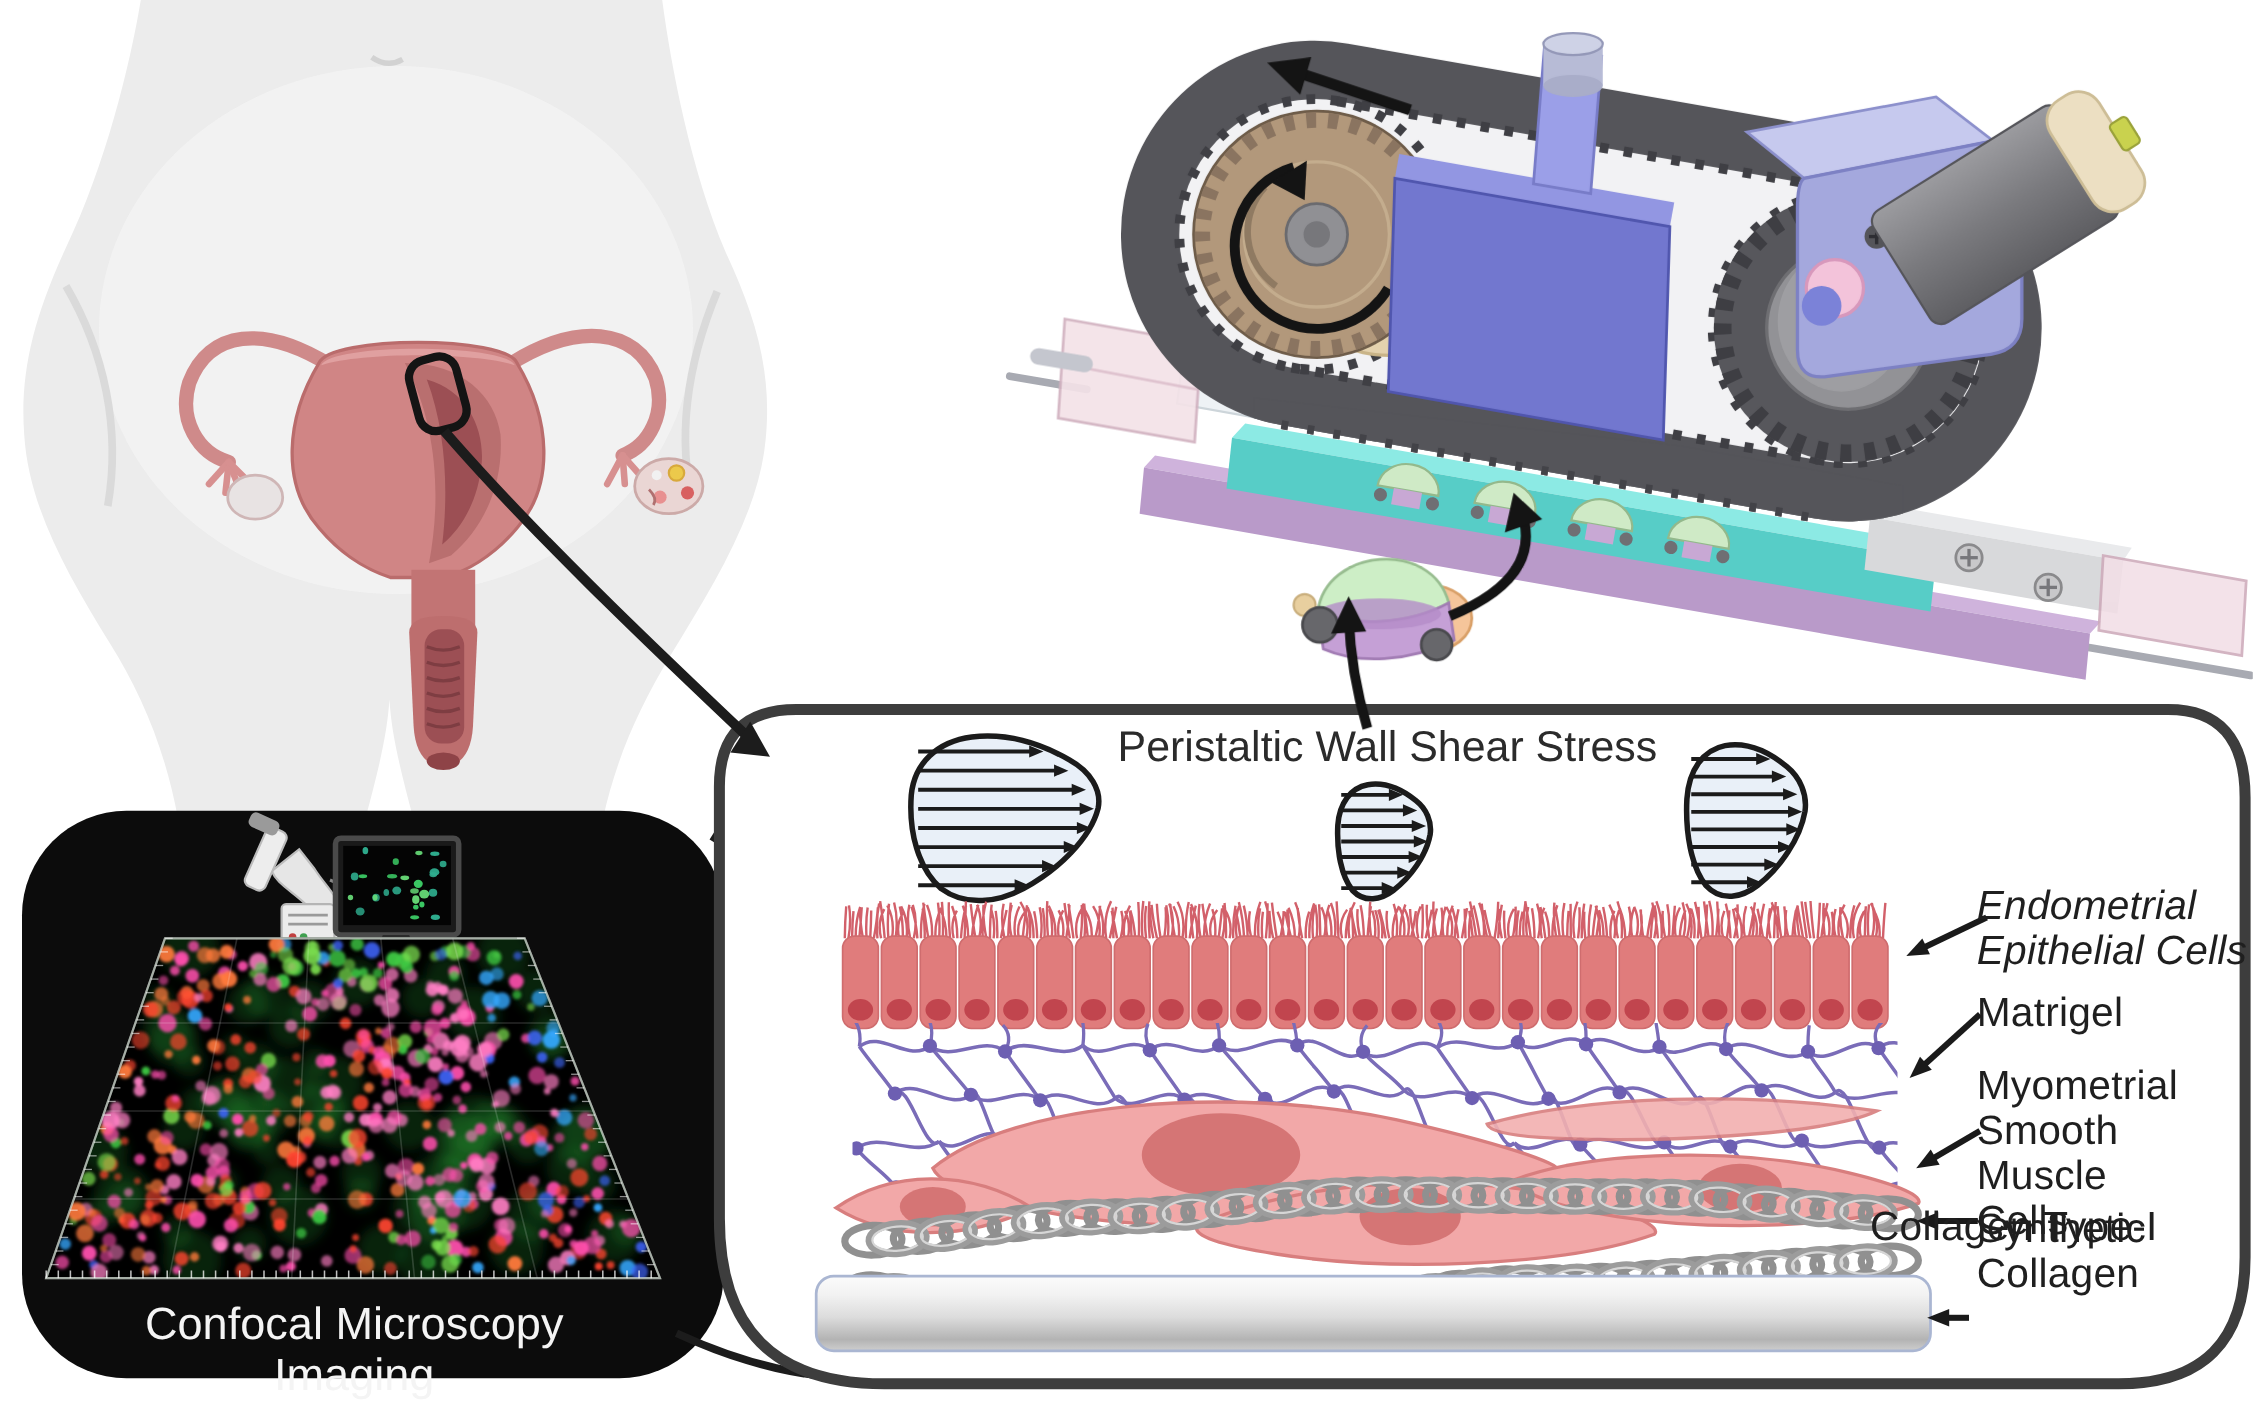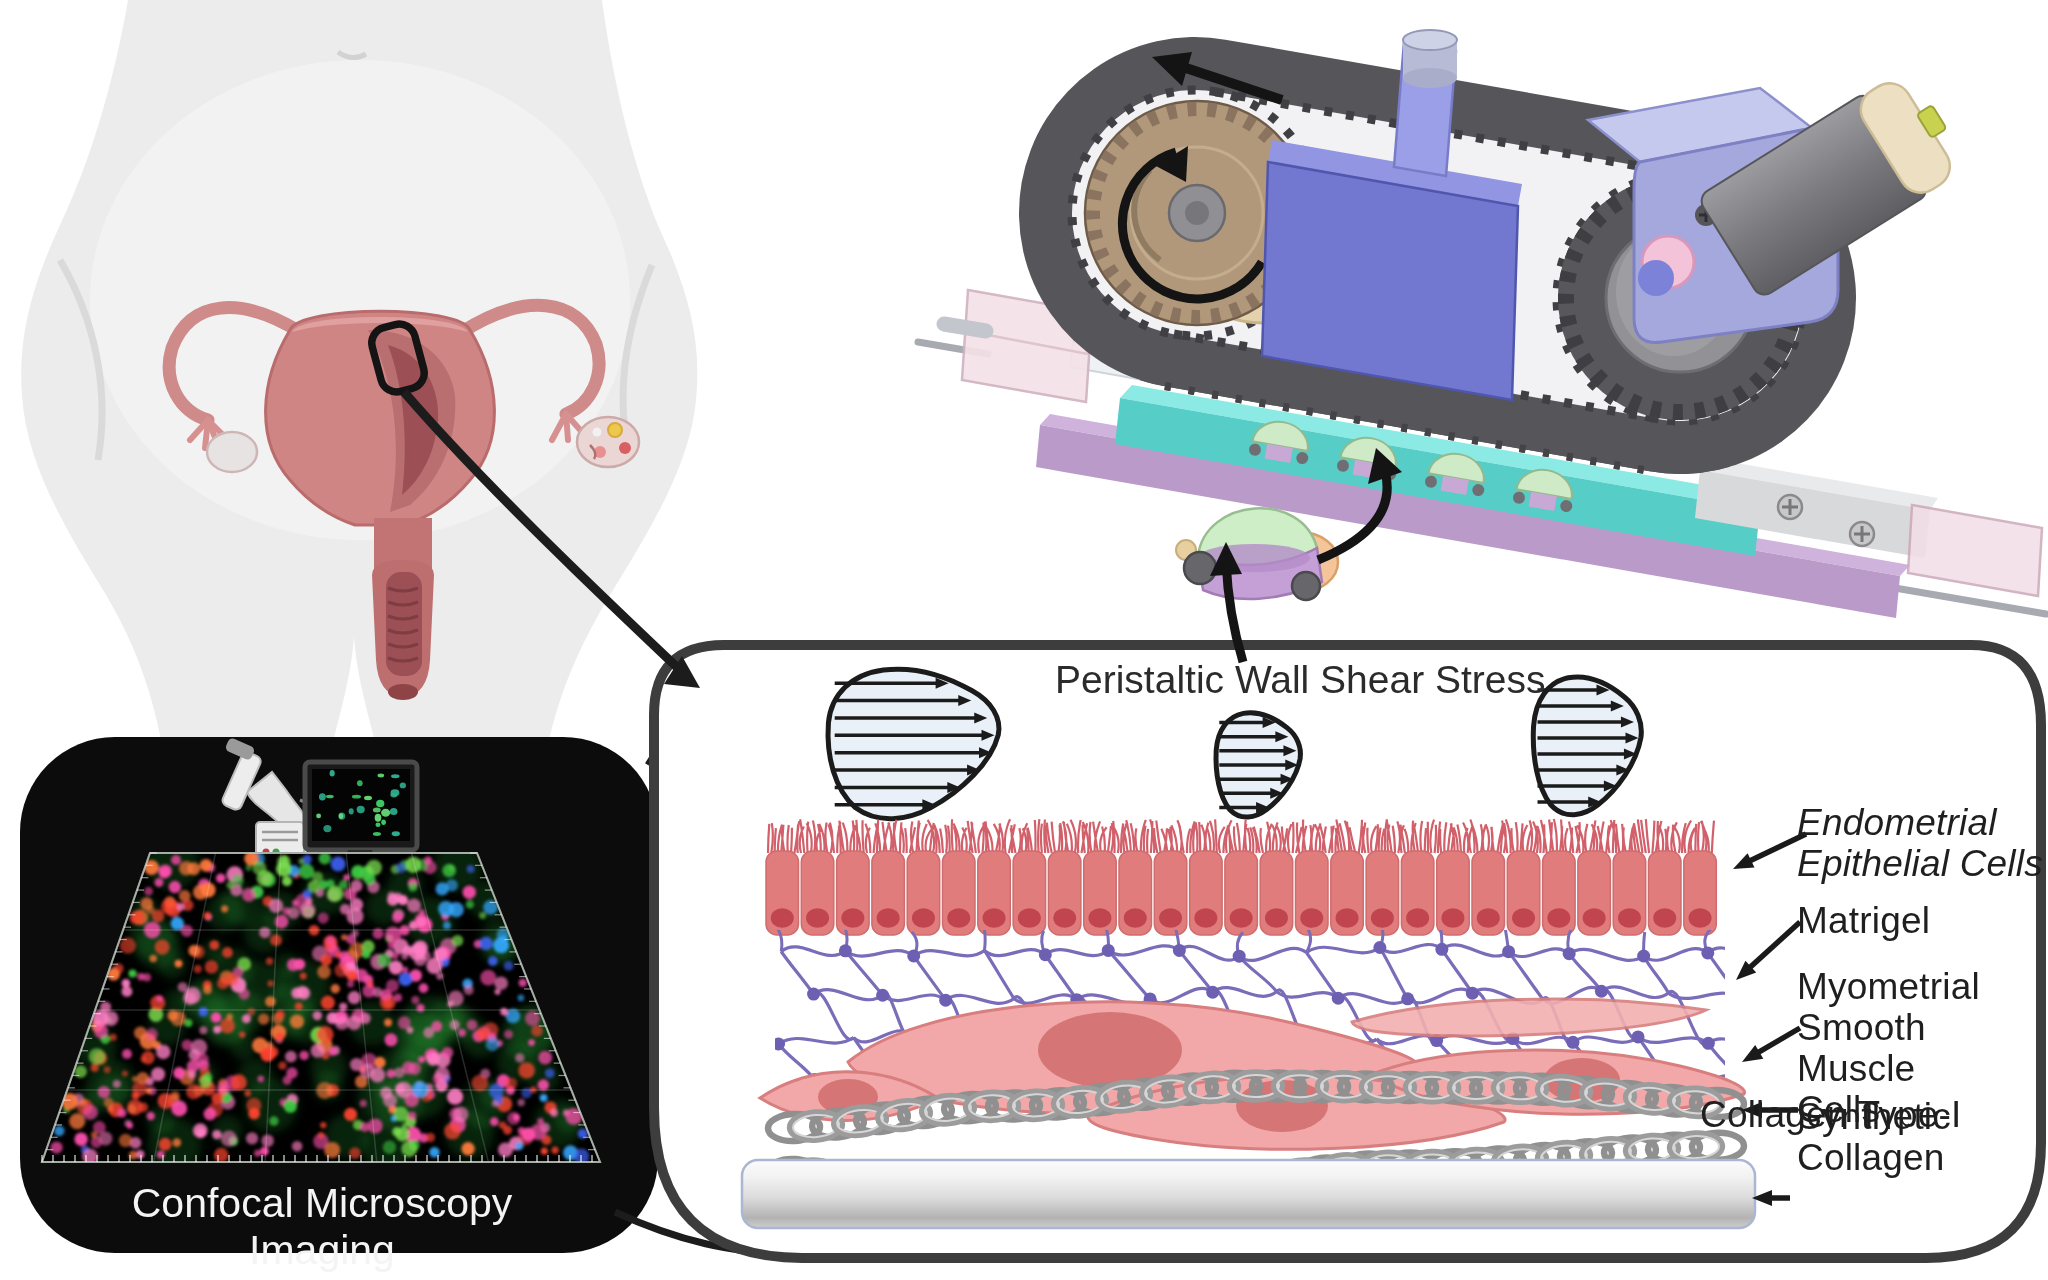--- a/index.html
+++ b/index.html
@@ -1,20 +1,20 @@
 <!DOCTYPE html>
 <html><head>
 <meta charset="utf-8">
 <style>
   html,body{margin:0;padding:0;background:#fff;}
   .stage{position:relative;width:2048px;height:1280px;background:#ffffff;overflow:hidden;
          font-family:"Liberation Sans",sans-serif;}
   svg{position:absolute;left:0;top:0;}
   .lbl{position:absolute;color:#1f1f1f;font-size:37px;line-height:41px;letter-spacing:0.2px;}
-  .panel-title{position:absolute;left:1016px;top:658px;width:520px;font-size:39px;color:#2b2b2b;margin-left:39px;}
+  .panel-title{position:absolute;left:1016px;top:658px;width:520px;font-size:39px;color:#2b2b2b;}
   .confocal-caption{position:absolute;left:62px;top:1180px;width:520px;text-align:center;
          font-size:41px;color:#f4f4f4;}
 </style>
 </head>
 <body>
 
 <div class="stage">
 
 <svg id="scene" width="2048" height="1280" viewBox="0 0 2048 1280">
   <defs>

